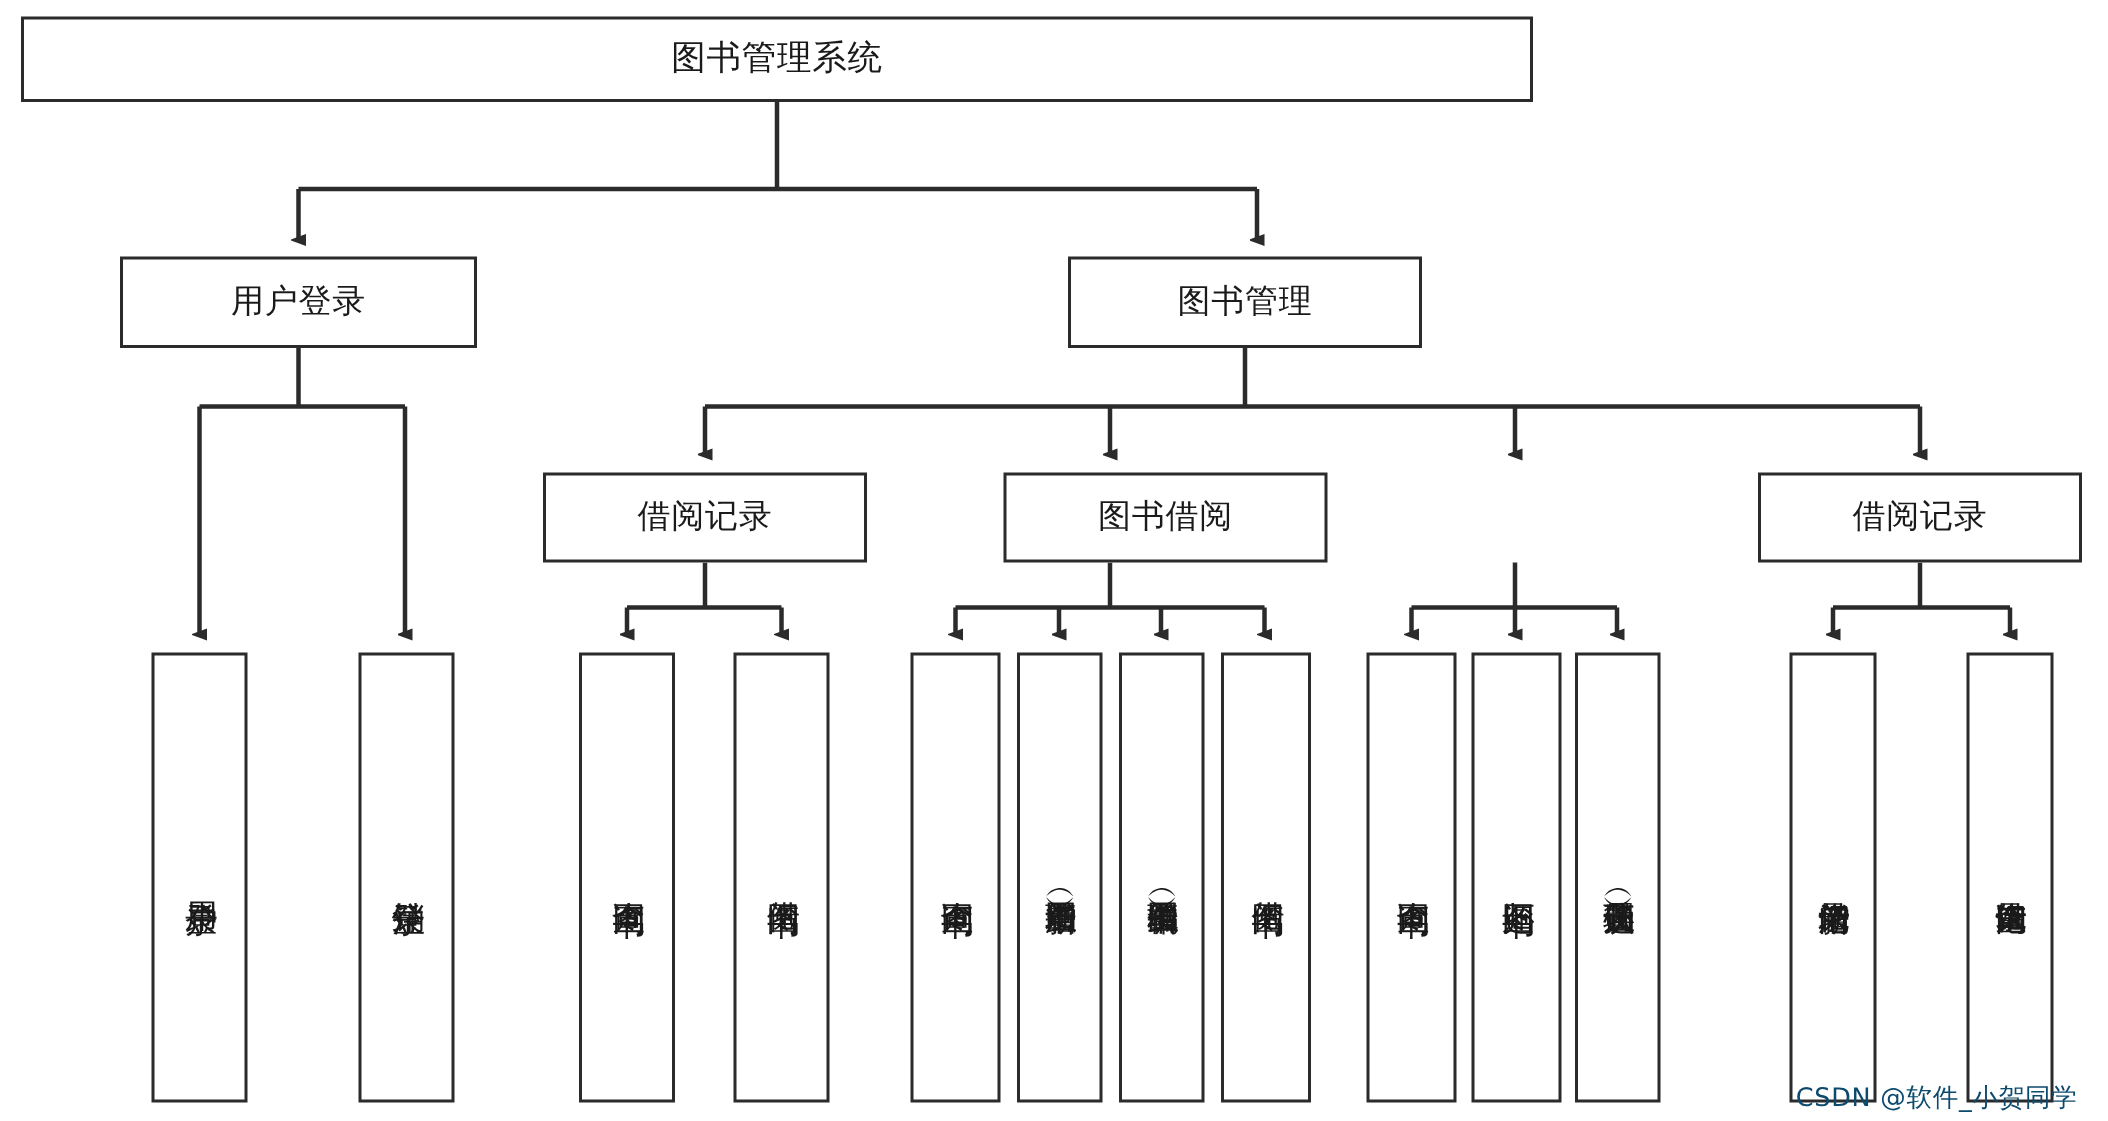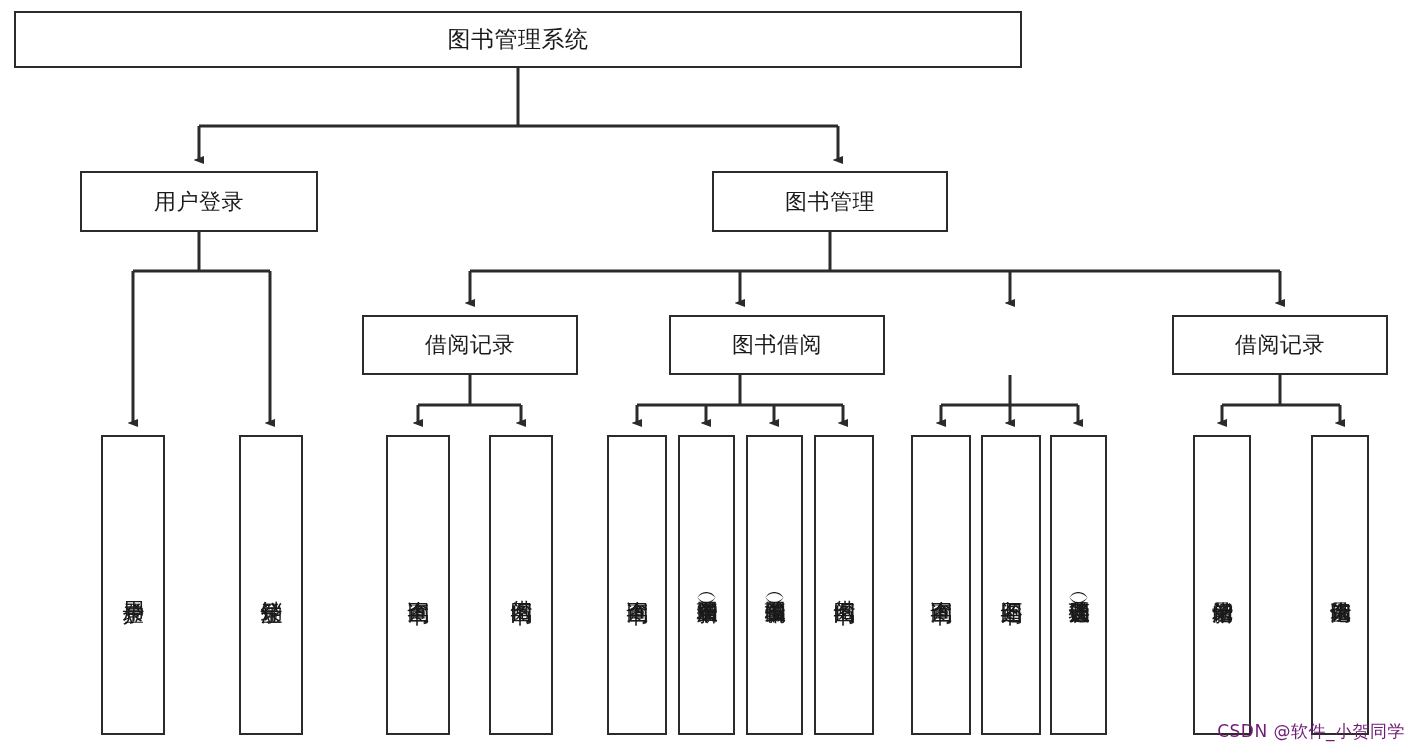--- a/index.html
+++ b/index.html
@@ -63,24 +63,24 @@
     letter-spacing: 1px;
     white-space: nowrap;
     max-height: 282px;
   }
   .node.vert.narrow .label {
     font-size: 21px;
     letter-spacing: 0px;
   }
   #watermark {
     position: absolute;
-    right: 0;
+    right: 20px;
     bottom: 4px;
     font-size: 17px;
-    color: #701a75;
+    color: #0c4a6e;
     letter-spacing: 0.5px;
     z-index: 5;
     user-select: none;
     white-space: nowrap;
   }
 </style>
 </head>
 <body>
 
 <div id="canvas">

